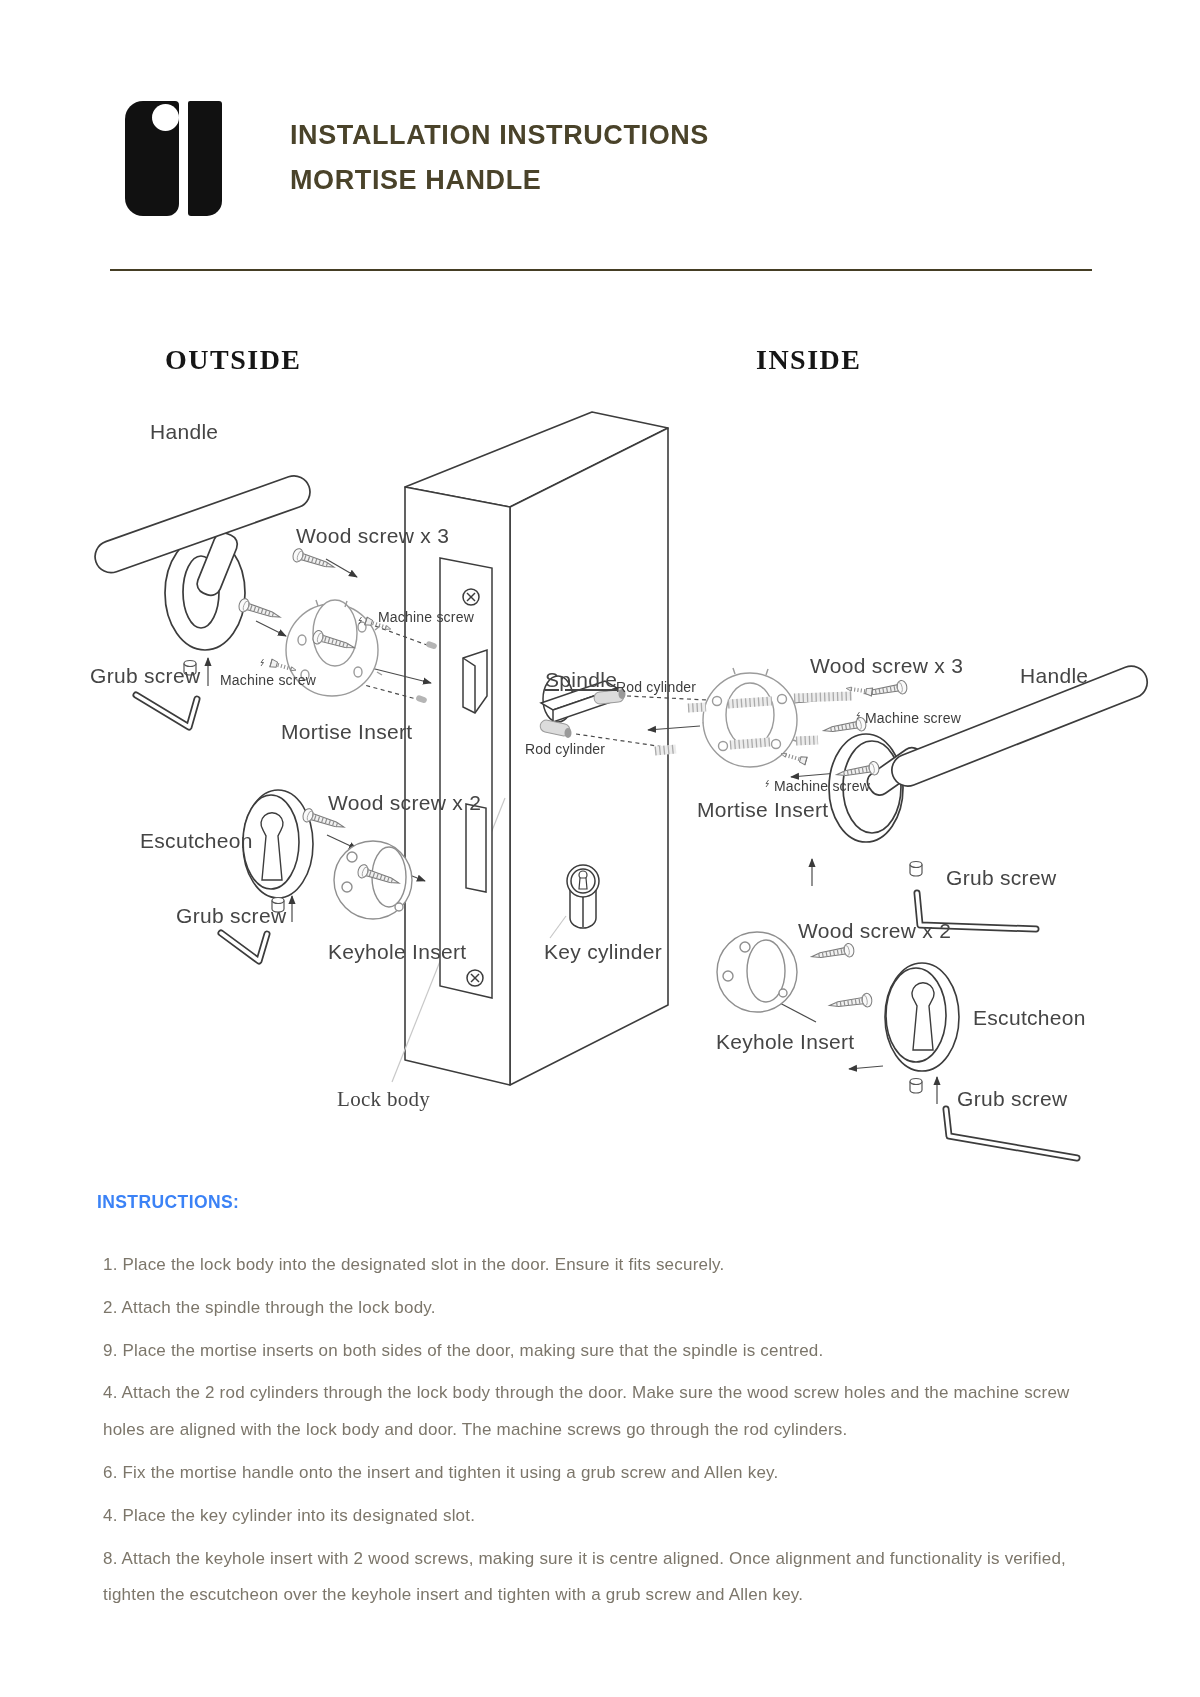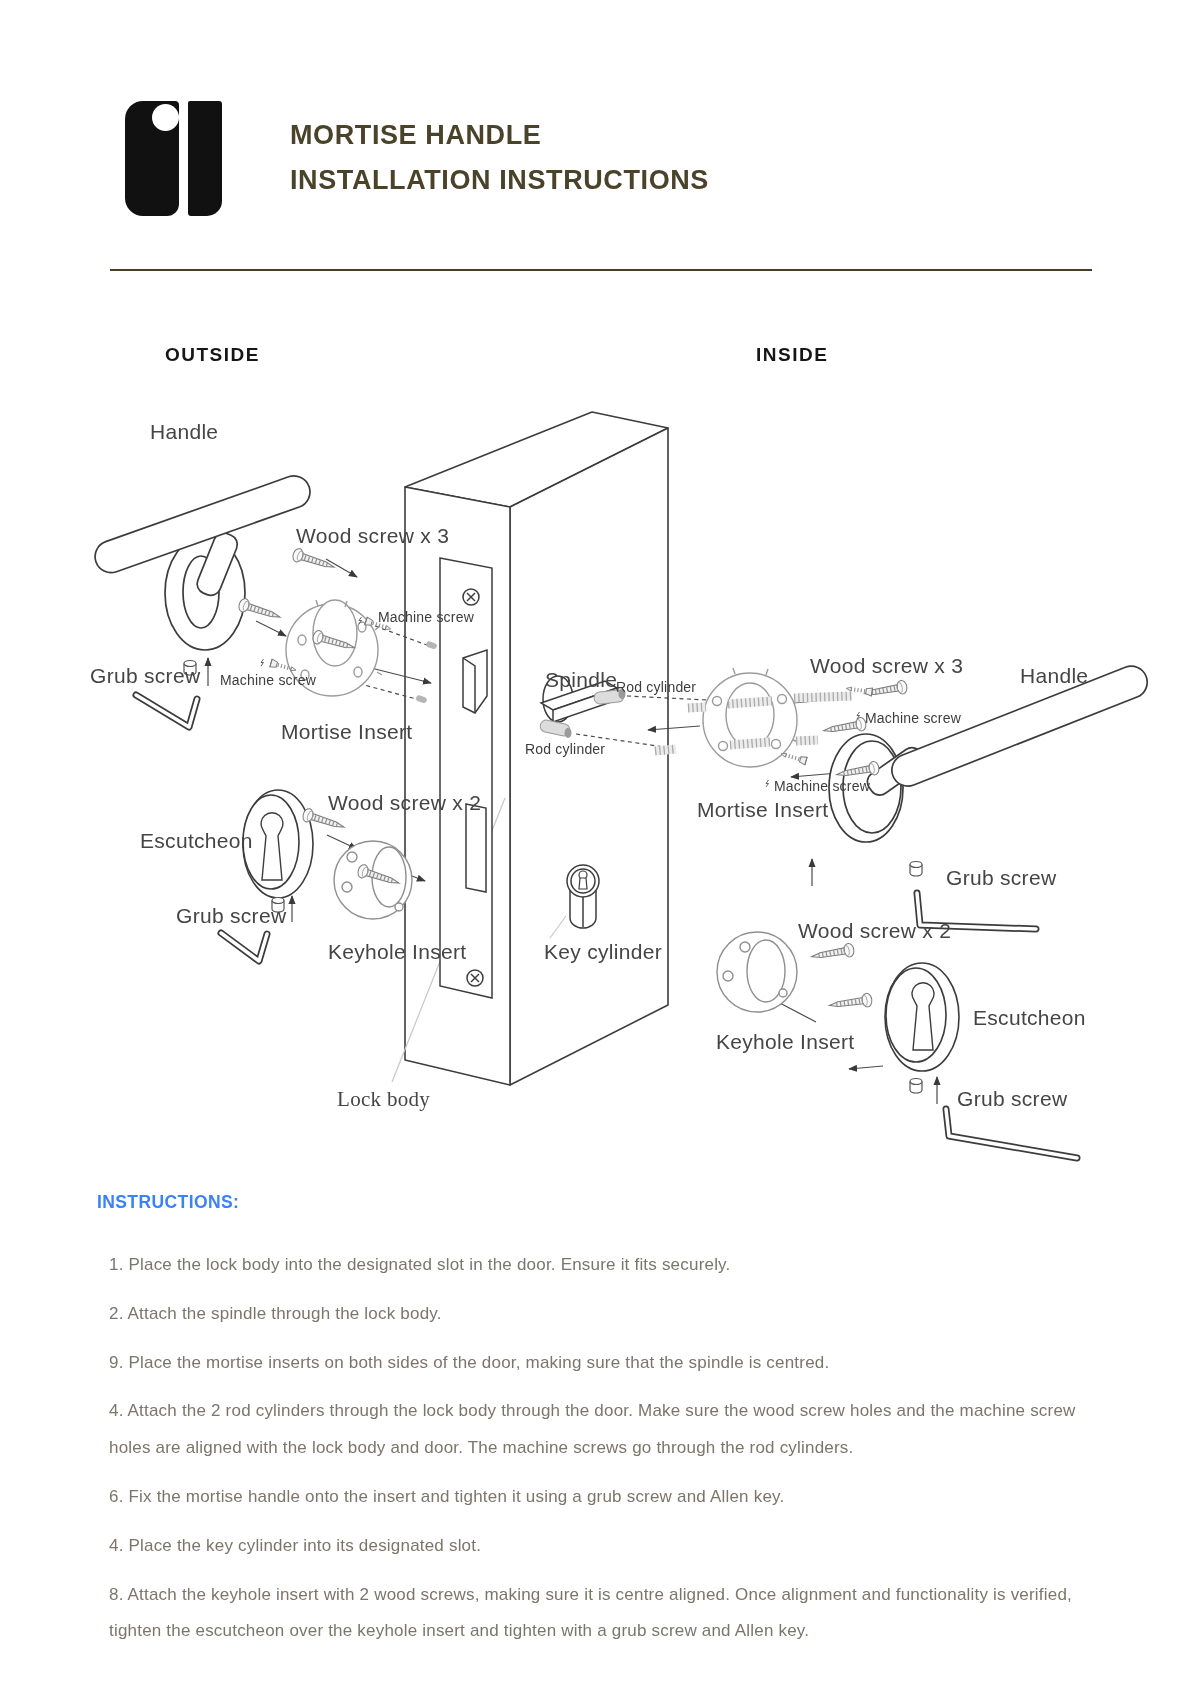--- a/index.html
+++ b/index.html
@@ -11,41 +11,41 @@
              border-radius:18px 4px 12px 18px;}
   .logo-notch{position:absolute;left:27px;top:3px;width:27px;height:27px;background:#fff;border-radius:50%;}
   .logo-bar{position:absolute;left:63px;top:0;width:34px;height:115px;background:#111;
             border-radius:2px 3px 15px 3px;}
   .titles{position:absolute;left:290px;top:113px;font-size:27px;line-height:45px;
           font-weight:700;letter-spacing:.6px;color:#4a432a;}
   .rule{position:absolute;left:110px;top:269px;width:982px;height:2px;background:#453e24;}
   
   .diagram{position:absolute;left:0;top:330px;width:1200px;height:862px;}
   .diagram svg{position:absolute;left:0;top:0;}
-  .dg-h{position:absolute;font-size:19px;font-weight:700;letter-spacing:1.5px;color:#161616;}
+  .dg-h{position:absolute;font-size:28px;font-weight:700;letter-spacing:1.5px;color:#161616;font-family:Liberation Serif, serif;}
   .lbl{position:absolute;font-size:21px;color:#454545;letter-spacing:.3px;white-space:nowrap;}
   .lbl.sm{font-size:14px;letter-spacing:.2px;color:#3d3d3d;}
   
   .instructions{position:absolute;left:97px;top:1192px;width:1016px;}
   .instructions h2{margin:0 0 34px 0;font-size:17.5px;font-weight:700;color:#3b82f6;letter-spacing:.4px;}
-  .instructions p{margin:12px;font-size:17px;line-height:36.8px;color:#7c766a;letter-spacing:.2px;}
+  .instructions p{margin:6px;font-size:17px;line-height:36.8px;color:#7c766a;letter-spacing:.2px;}
 </style>
 </head>
 <body>
 
 <div class="page">
 
   <div class="logo">
     <div class="logo-left"></div>
     <div class="logo-notch"></div>
     <div class="logo-bar"></div>
   </div>
   <div class="titles">
+    <div>INSTALLATION INSTRUCTIONS</div>
     <div>MORTISE HANDLE</div>
-    <div>INSTALLATION INSTRUCTIONS</div>
   </div>
   <div class="rule"></div>
 
   <div class="diagram">
     <svg width="1200" height="862" viewBox="0 0 1200 862">
       <defs>
         <marker id="arr" viewBox="0 0 10 10" refX="9" refY="5" markerWidth="9" markerHeight="9" orient="auto-start-reverse" markerUnits="userSpaceOnUse">
           <path d="M0,1 L10,5 L0,9 Z" fill="#3a3a3a"></path>
         </marker>
         <g id="ws">
@@ -270,21 +270,21 @@
     <div class="lbl" style="left:296px;top:194px;">Wood screw x 3</div>
     <div class="lbl sm" style="left:378px;top:279px;">Machine screw</div>
     <div class="lbl" style="left:90px;top:334px;">Grub screw</div>
     <div class="lbl sm" style="left:220px;top:342px;">Machine screw</div>
     <div class="lbl" style="left:281px;top:390px;">Mortise Insert</div>
     <div class="lbl" style="left:140px;top:499px;">Escutcheon</div>
     <div class="lbl" style="left:328px;top:461px;">Wood screw x 2</div>
     <div class="lbl" style="left:176px;top:574px;">Grub screw</div>
     <div class="lbl" style="left:328px;top:610px;">Keyhole Insert</div>
 
-    <div class="lbl" style="left:545px;top:338px;">Spindle</div>
+    <div class="lbl" style="left:545px;top:338px;text-decoration:underline;">Spindle</div>
     <div class="lbl sm" style="left:616px;top:349px;">Rod cylinder</div>
     <div class="lbl sm" style="left:525px;top:411px;">Rod cylinder</div>
     <div class="lbl" style="left:544px;top:610px;">Key cylinder</div>
     <div class="lbl" style="left:337px;top:757px;font-family:Liberation Serif, serif;">Lock body</div>
 
     <div class="lbl" style="left:810px;top:324px;">Wood screw x 3</div>
     <div class="lbl" style="left:1020px;top:334px;">Handle</div>
     <div class="lbl sm" style="left:865px;top:380px;">Machine screw</div>
     <div class="lbl sm" style="left:774px;top:448px;">Machine screw</div>
     <div class="lbl" style="left:697px;top:468px;">Mortise Insert</div>

